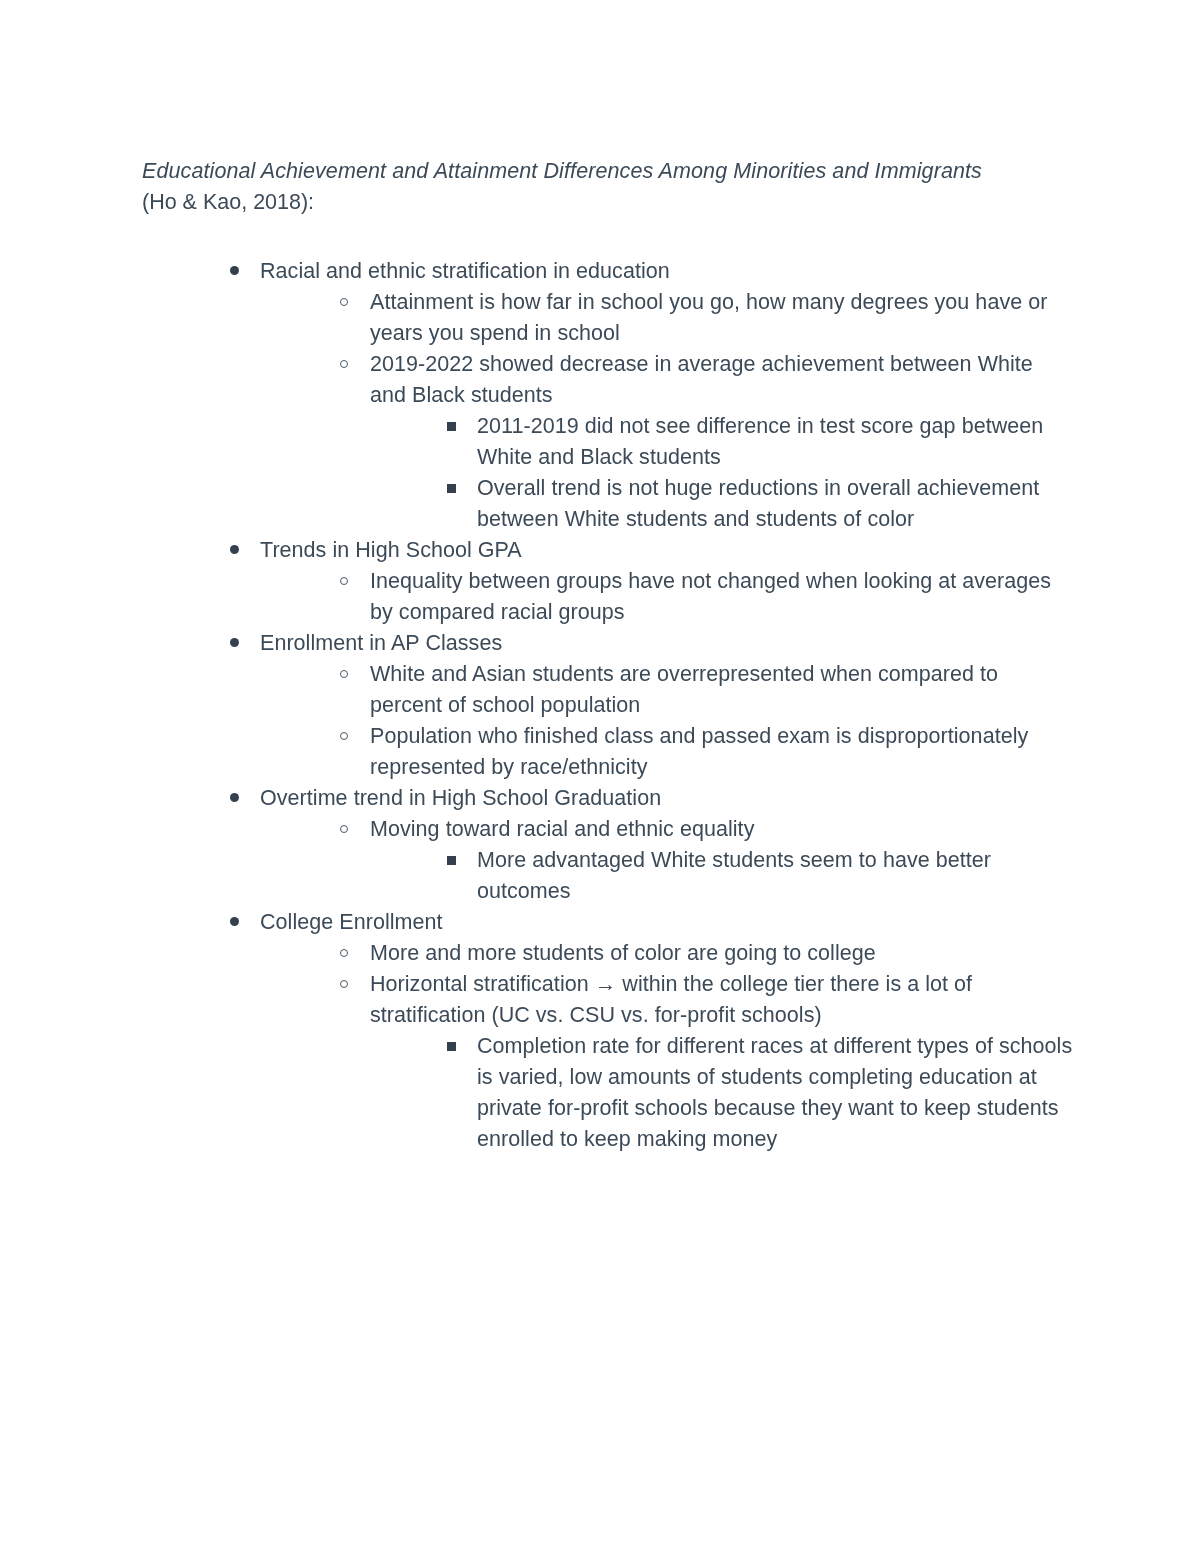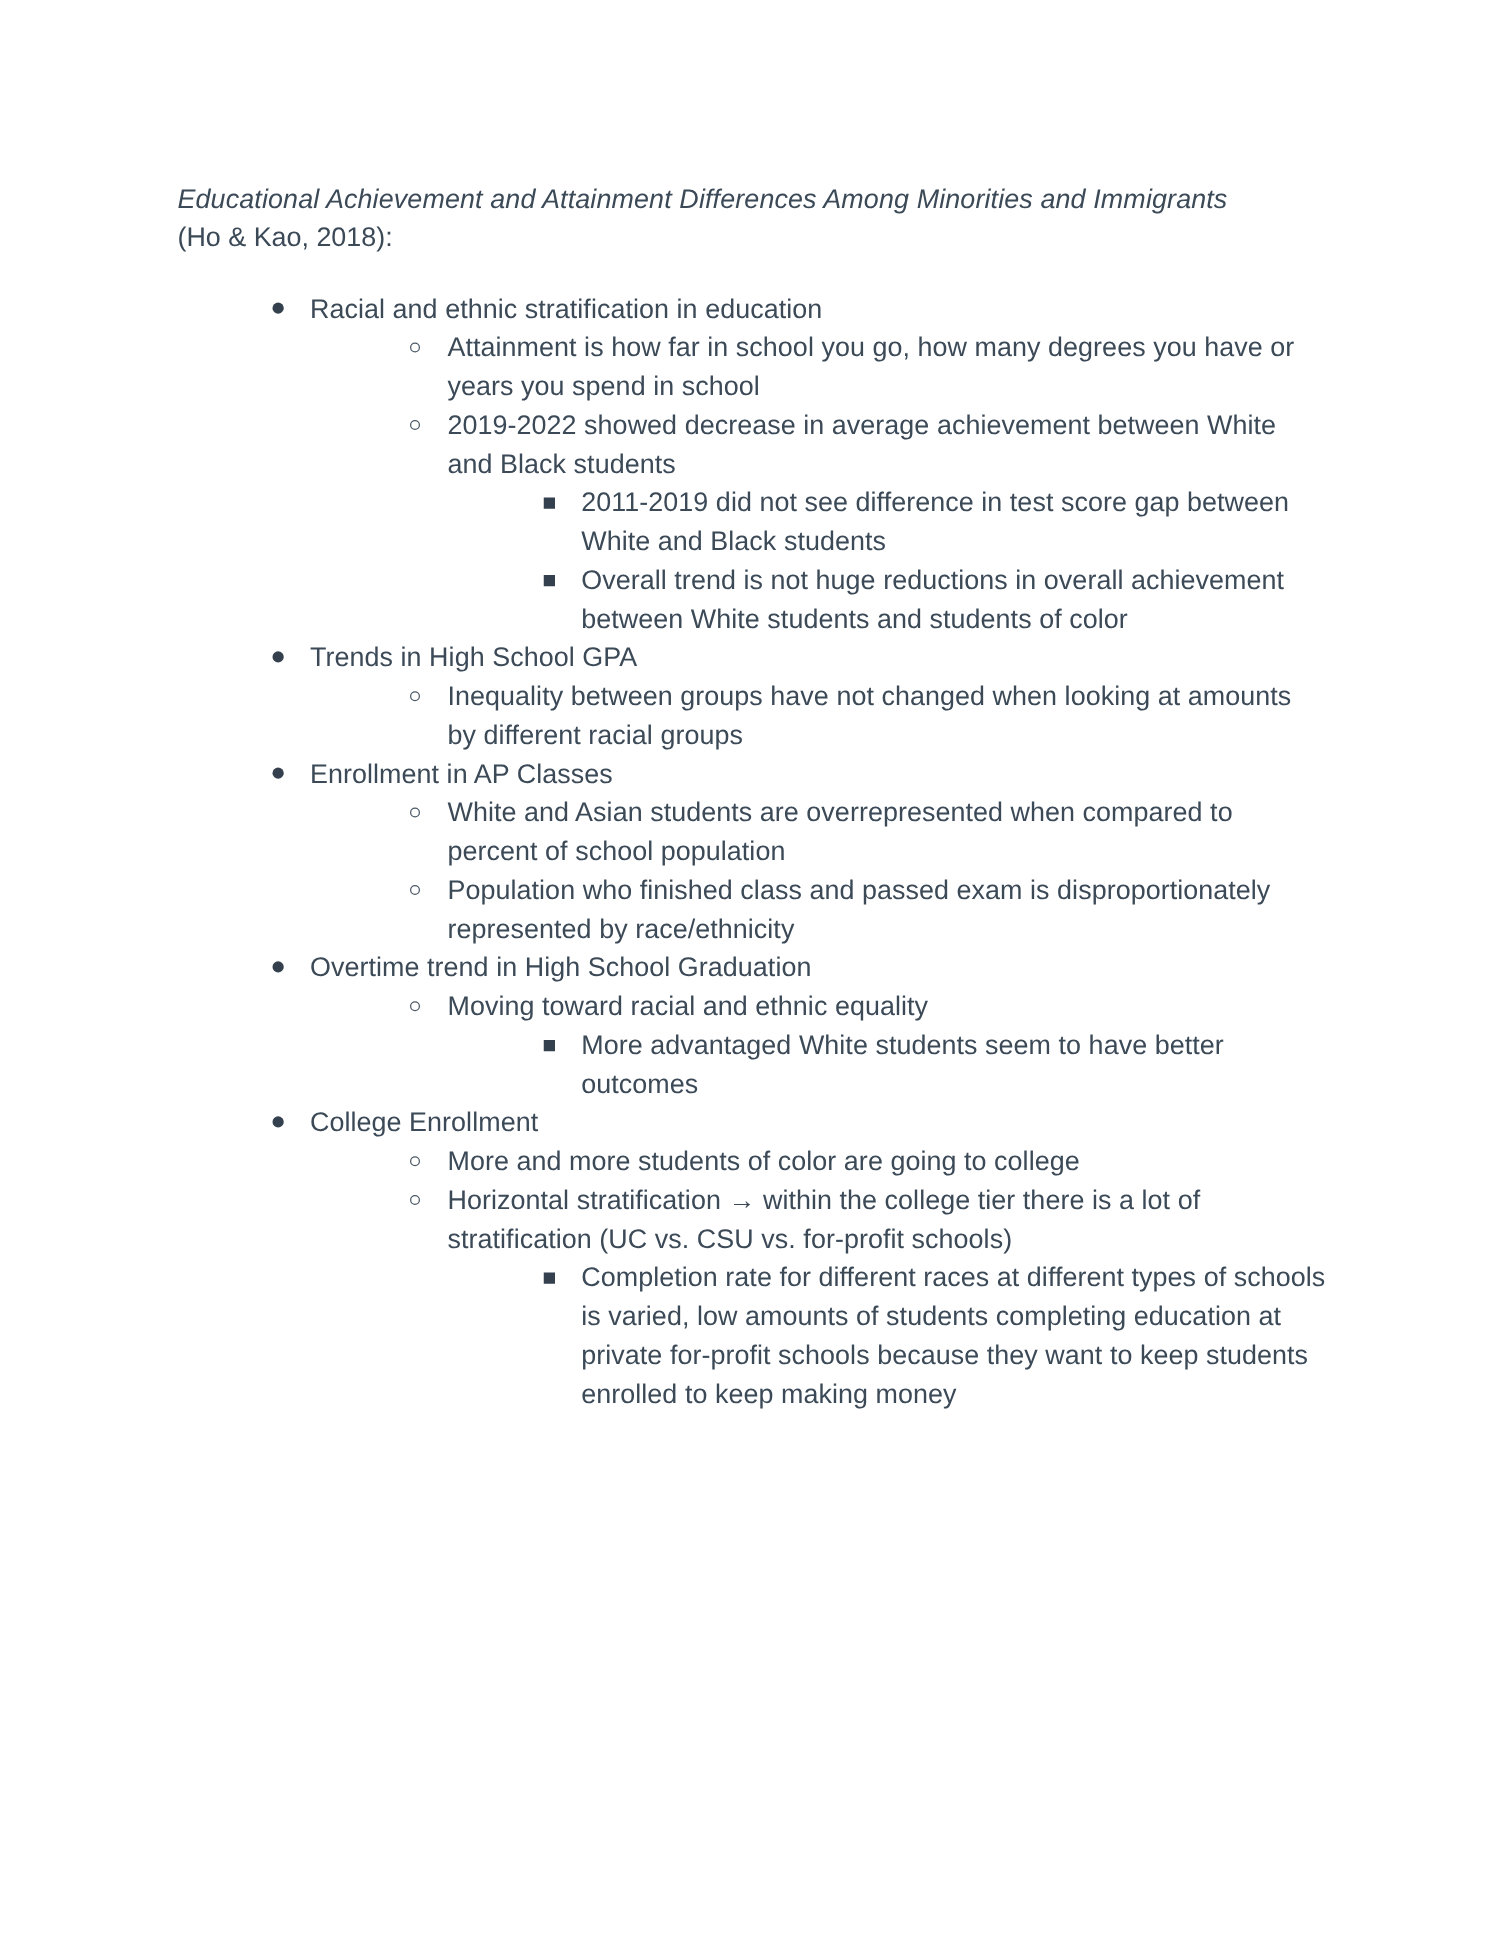--- a/index.html
+++ b/index.html
@@ -12,21 +12,21 @@
     width: 1200px;
     height: 1553px;
     background: #ffffff;
     font-family: "Liberation Sans", sans-serif;
     color: #3c4a58;
     overflow: hidden;
   }
   .content {
     position: absolute;
     left: 142px;
-    top: 144px;
+    top: 156px;
     width: 920px;
   }
   .doc-title {
     font-style: italic;
     font-size: 21.5px;
     line-height: 31px;
     color: #3c4a58;
     letter-spacing: 0.1px;
     white-space: nowrap;
   }
@@ -34,21 +34,21 @@
     font-style: normal;
     font-size: 21.5px;
     line-height: 31px;
     color: #3c4a58;
   }
   .list-gap {
     height: 26px;
   }
   ul.outline {
     list-style: none;
-    margin: 0;
+    margin: 12px;
     padding: 0;
   }
   li.item {
     position: relative;
     font-size: 21.5px;
     line-height: 31px;
     color: #3c4a58;
     letter-spacing: 0.05px;
   }
   li.item > .bullet {
@@ -131,21 +131,21 @@
         <li class="item lvl3">
           <span class="bullet"></span>
           <span class="txt">Overall trend is not huge reductions in overall achievement between White students and students of color</span>
         </li>
         <li class="item lvl1">
           <span class="bullet"></span>
           <span class="txt">Trends in High School GPA</span>
         </li>
         <li class="item lvl2">
           <span class="bullet"></span>
-          <span class="txt">Inequality between groups have not changed when looking at amounts by different racial groups</span>
+          <span class="txt">Inequality between groups have not changed when looking at averages by compared racial groups</span>
         </li>
         <li class="item lvl1">
           <span class="bullet"></span>
           <span class="txt">Enrollment in AP Classes</span>
         </li>
         <li class="item lvl2">
           <span class="bullet"></span>
           <span class="txt">White and Asian students are overrepresented when compared to percent of school population</span>
         </li>
         <li class="item lvl2">

